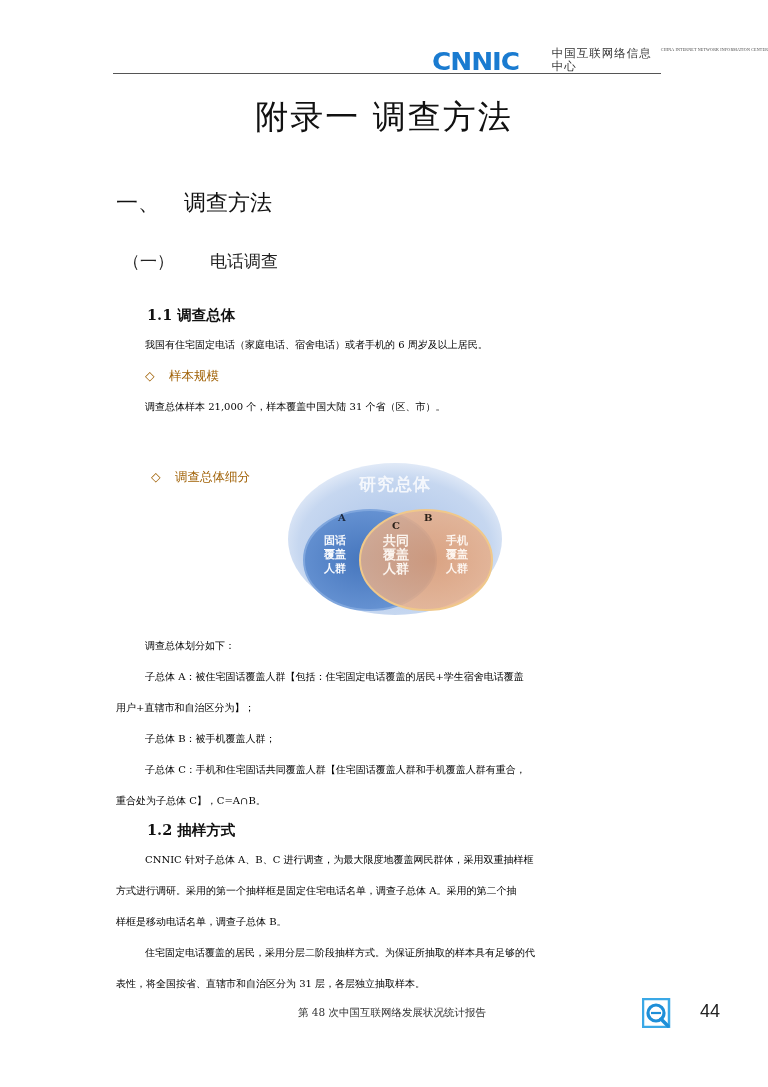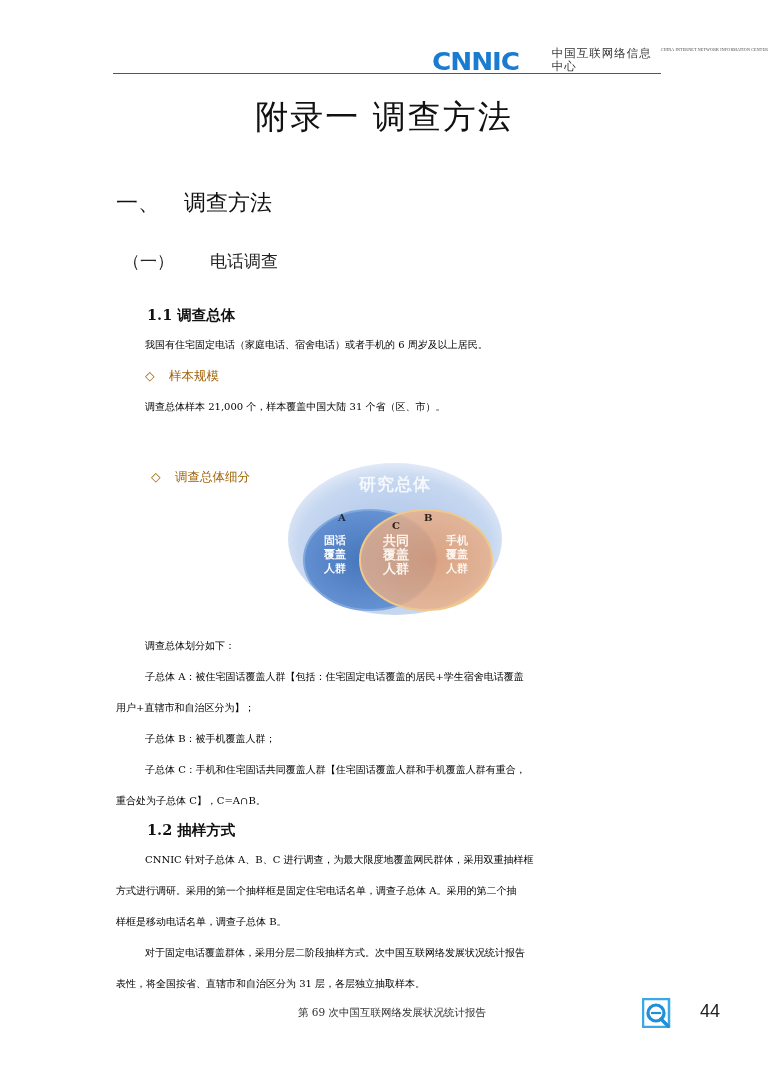--- a/index.html
+++ b/index.html
@@ -113,24 +113,24 @@
 <div class="abs p" style="left:145px; top:668px;">子总体 A：被住宅固话覆盖人群【包括：住宅固定电话覆盖的居民+学生宿舍电话覆盖</div>
 <div class="abs p" style="left:116px; top:699px;">用户+直辖市和自治区分为】；</div>
 <div class="abs p" style="left:145px; top:730px;">子总体 B：被手机覆盖人群；</div>
 <div class="abs p" style="left:145px; top:761px;">子总体 C：手机和住宅固话共同覆盖人群【住宅固话覆盖人群和手机覆盖人群有重合，</div>
 <div class="abs p" style="left:116px; top:792px;">重合处为子总体 C】，C=A∩B。</div>
 
 <div class="abs h3" style="left:147px; top:820px;">1.2 抽样方式</div>
 <div class="abs p" style="left:145px; top:851px;">CNNIC 针对子总体 A、B、C 进行调查，为最大限度地覆盖网民群体，采用双重抽样框</div>
 <div class="abs p" style="left:116px; top:882px;">方式进行调研。采用的第一个抽样框是固定住宅电话名单，调查子总体 A。采用的第二个抽</div>
 <div class="abs p" style="left:116px; top:913px;">样框是移动电话名单，调查子总体 B。</div>
-<div class="abs p" style="left:145px; top:944px;">对于固定电话覆盖群体，采用分层二阶段抽样方式。次中国互联网络发展状况统计报告</div>
+<div class="abs p" style="left:145px; top:944px;">住宅固定电话覆盖的居民，采用分层二阶段抽样方式。为保证所抽取的样本具有足够的代</div>
 <div class="abs p" style="left:116px; top:975px;">表性，将全国按省、直辖市和自治区分为 31 层，各层独立抽取样本。</div>
 
-<div class="abs footer-text">第 69 次中国互联网络发展状况统计报告</div>
+<div class="abs footer-text">第 48 次中国互联网络发展状况统计报告</div>
 <div class="abs footer-icon">
   <svg width="30" height="30" viewBox="0 0 30 30" xmlns="http://www.w3.org/2000/svg">
     <rect x="1" y="1" width="26" height="28" fill="#ffffff" stroke="#3aa8e6" stroke-width="2.5"></rect>
     <circle cx="14" cy="15" r="8" fill="none" stroke="#1e8fd8" stroke-width="3.2"></circle>
     <path d="M9 15 h10" stroke="#1e8fd8" stroke-width="2.2"></path>
     <path d="M19 21 l7 7" stroke="#1e8fd8" stroke-width="3.5" stroke-linecap="round"></path>
   </svg>
 </div>
 <div class="abs page-num">44</div>
 

